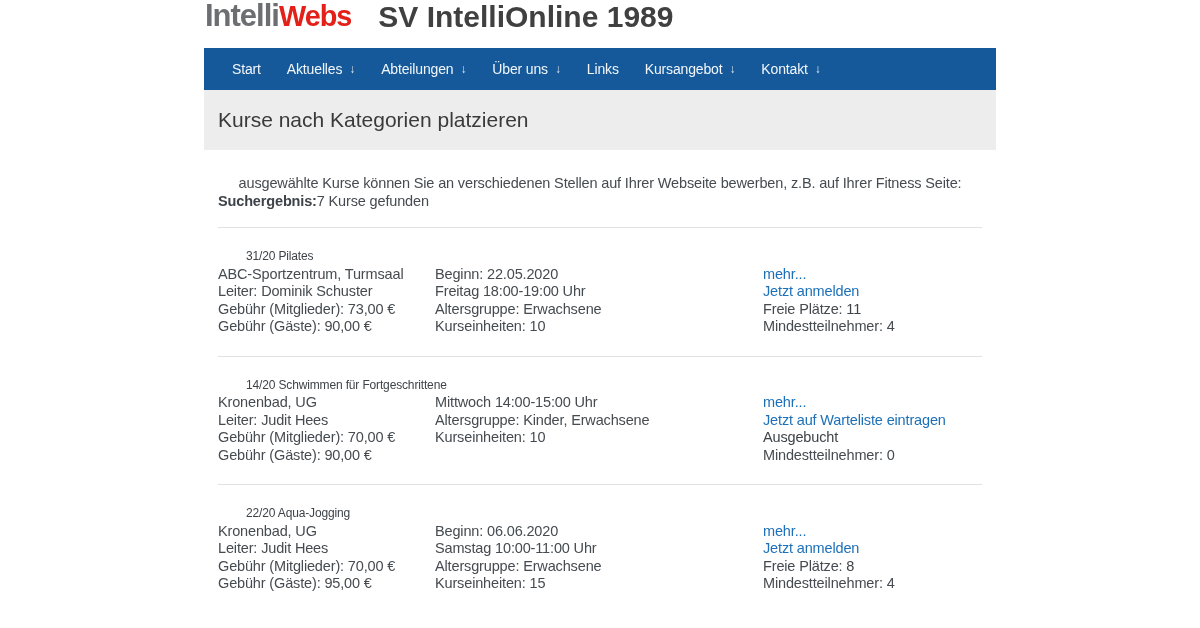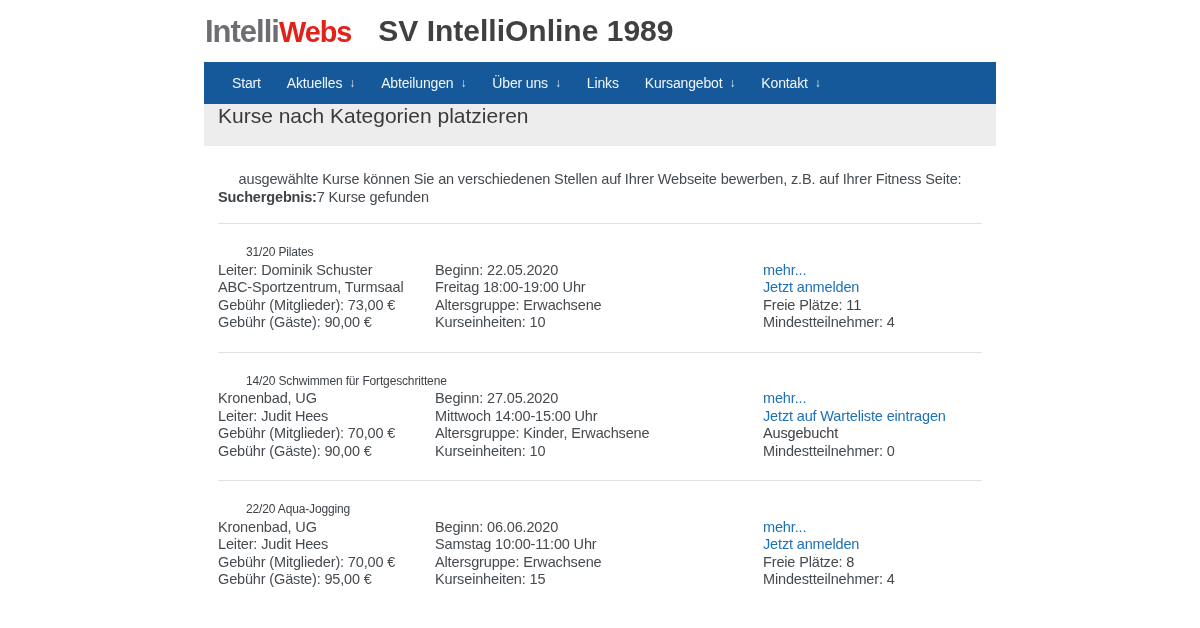--- a/index.html
+++ b/index.html
@@ -15,33 +15,33 @@
   *{margin:0;padding:0;box-sizing:border-box;}
   html,body{width:1200px;height:628px;overflow:hidden;background:#fff;}
   body{
     font-family:"Liberation Sans","DejaVu Sans",sans-serif;
     color:var(--text-color);
     letter-spacing:-0.15px;
   }
   .page{width:792px;margin:0 auto;}
 
   
-  .site-header{height:62px;display:flex;align-items:center;padding-left:1px;}
+  .site-header{height:48px;display:flex;align-items:flex-start;padding-left:1px;}
   .logo{display:flex;align-items:baseline;font-weight:bold;font-size:31px;margin-right:27px;line-height:1;white-space:nowrap;}
   .logo-intelli{color:var(--logo-gray);letter-spacing:-1px;}
   .logo-webs{color:var(--logo-red);font-size:0.93em;position:relative;letter-spacing:-1px;}
   .site-title{font-size:30px;color:#404040;white-space:nowrap;letter-spacing:0;}
 
   
   .main-nav{height:42px;background:var(--nav-background);display:flex;align-items:center;padding:0 15px;}
   .nav-item{display:flex;align-items:center;padding:0 13px;color:#f2f6fa;font-size:14px;cursor:pointer;white-space:nowrap;}
   .nav-arrow{font-size:12px;margin-left:7px;opacity:.9;}
 
   
-  .heading-band{height:42px;background:var(--heading-band);display:flex;padding:0 14px;}
+  .heading-band{height:60px;background:var(--heading-band);display:flex;align-items:center;padding:0 14px;}
   .page-heading{font-size:21px;font-weight:normal;color:#3a3a3a;letter-spacing:0;}
 
   
   .content{padding:0 14px;font-size:14.5px;}
   .intro-text{margin-top:23px;line-height:20px;text-align:center;}
   .search-row{display:flex;justify-content:flex-start;align-items:baseline;}
   .search-label{font-weight:bold;color:var(--text-strong);}
   .search-count{color:var(--text-color);}
 
   .results{margin-top:18px;}
@@ -112,22 +112,22 @@
     <div class="search-row">
       <span class="search-label">Suchergebnis:</span>
       <span class="search-count">7 Kurse gefunden</span>
     </div>
 
     <div class="results" id="results">
   <div class="course">
     <div class="course-title">31/20 Pilates</div>
     <div class="course-details">
       <div class="col">
+        <div>ABC-Sportzentrum, Turmsaal</div>
         <div>Leiter: Dominik Schuster</div>
-        <div>ABC-Sportzentrum, Turmsaal</div>
         <div>Gebühr (Mitglieder): 73,00 €</div>
         <div>Gebühr (Gäste): 90,00 €</div>
       </div>
       <div class="col">
         <div>Beginn: 22.05.2020</div>
         <div>Freitag 18:00-19:00 Uhr</div>
         <div>Altersgruppe: Erwachsene</div>
         <div>Kurseinheiten: 10</div>
       </div>
       <div class="col">
@@ -142,21 +142,20 @@
   <div class="course">
     <div class="course-title">14/20 Schwimmen für Fortgeschrittene</div>
     <div class="course-details">
       <div class="col">
         <div>Kronenbad, UG</div>
         <div>Leiter: Judit Hees</div>
         <div>Gebühr (Mitglieder): 70,00 €</div>
         <div>Gebühr (Gäste): 90,00 €</div>
       </div>
       <div class="col">
-        <div>Beginn: 27.05.2020</div>
         <div>Mittwoch 14:00-15:00 Uhr</div>
         <div>Altersgruppe: Kinder, Erwachsene</div>
         <div>Kurseinheiten: 10</div>
       </div>
       <div class="col">
         <div><a class="link">mehr...</a></div>
         <div><a class="link">Jetzt auf Warteliste eintragen</a></div>
         <div><span></span><span class="bold">Ausgebucht</span></div>
         <div>Mindestteilnehmer: 0</div>
       </div>

